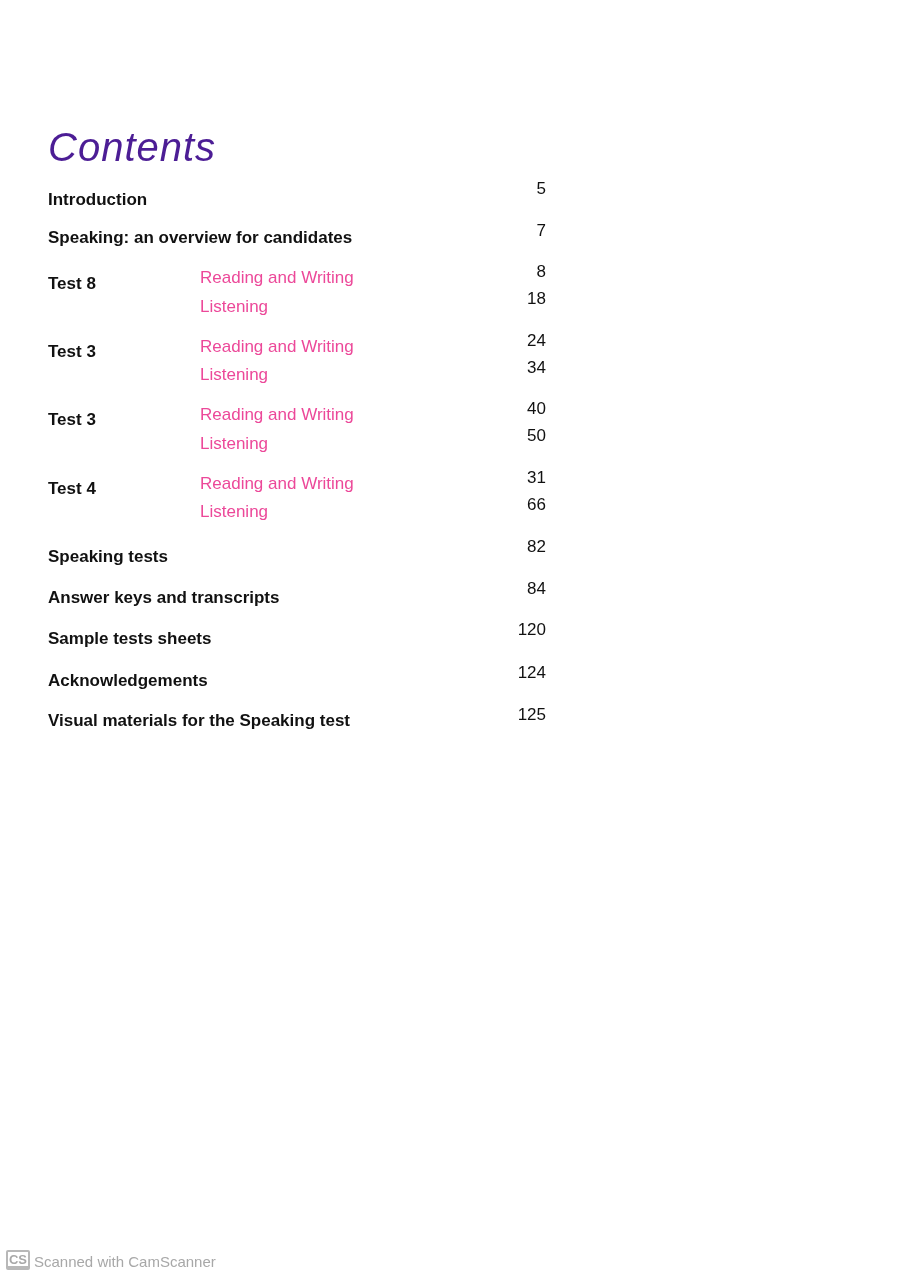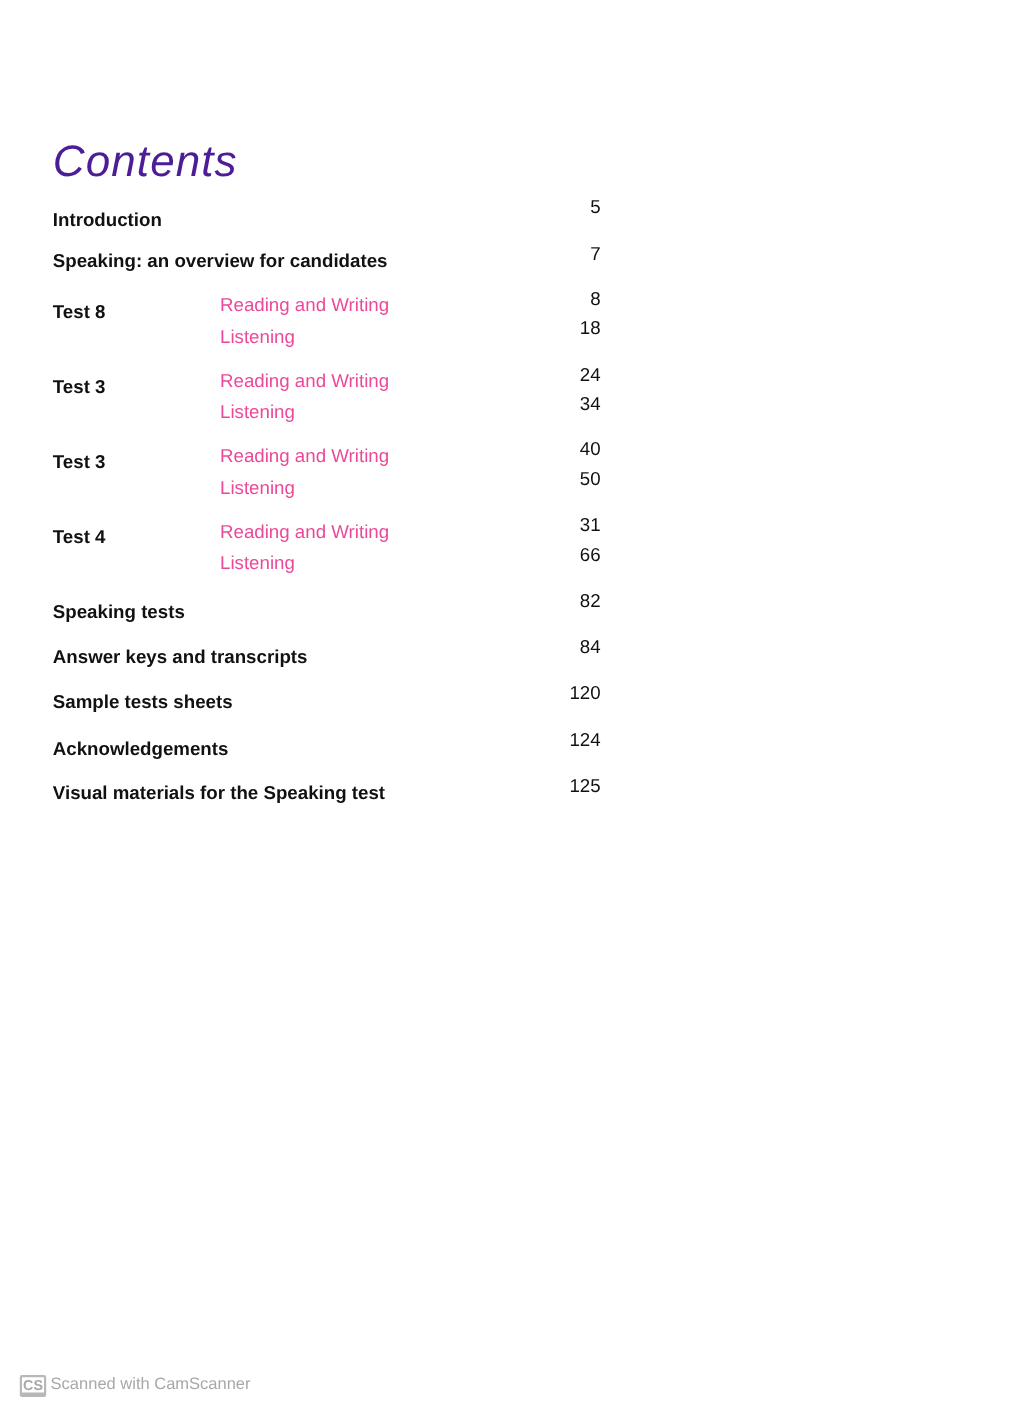--- a/index.html
+++ b/index.html
@@ -15,21 +15,21 @@
     position: absolute; left: 48px; font-size: 17px; font-weight: bold; color: #111;
   }
   .entry-sub {
     position: absolute; left: 200px; font-size: 17px; color: #ec4899;
   }
   .page {
     position: absolute; width: 60px; left: 486px; text-align: right;
     font-size: 17px; color: #111;
   }
   .footer {
-    position: absolute; left: 18px; top: 1250px; display: flex; align-items: flex-start;
+    position: absolute; left: 6px; top: 1250px; display: flex; align-items: flex-end;
     color: #a8a8a8; font-size: 15px;
   }
   .cs-logo {
     width: 24px; height: 20px; border: 2px solid #b8b8b8; border-radius: 2px;
     font-size: 13px; font-weight: bold; color: #a8a8a8; display: flex;
     align-items: center; justify-content: center; margin-right: 4px; box-sizing: border-box;
     border-bottom-width: 4px;
   }
 </style>
 </head>

